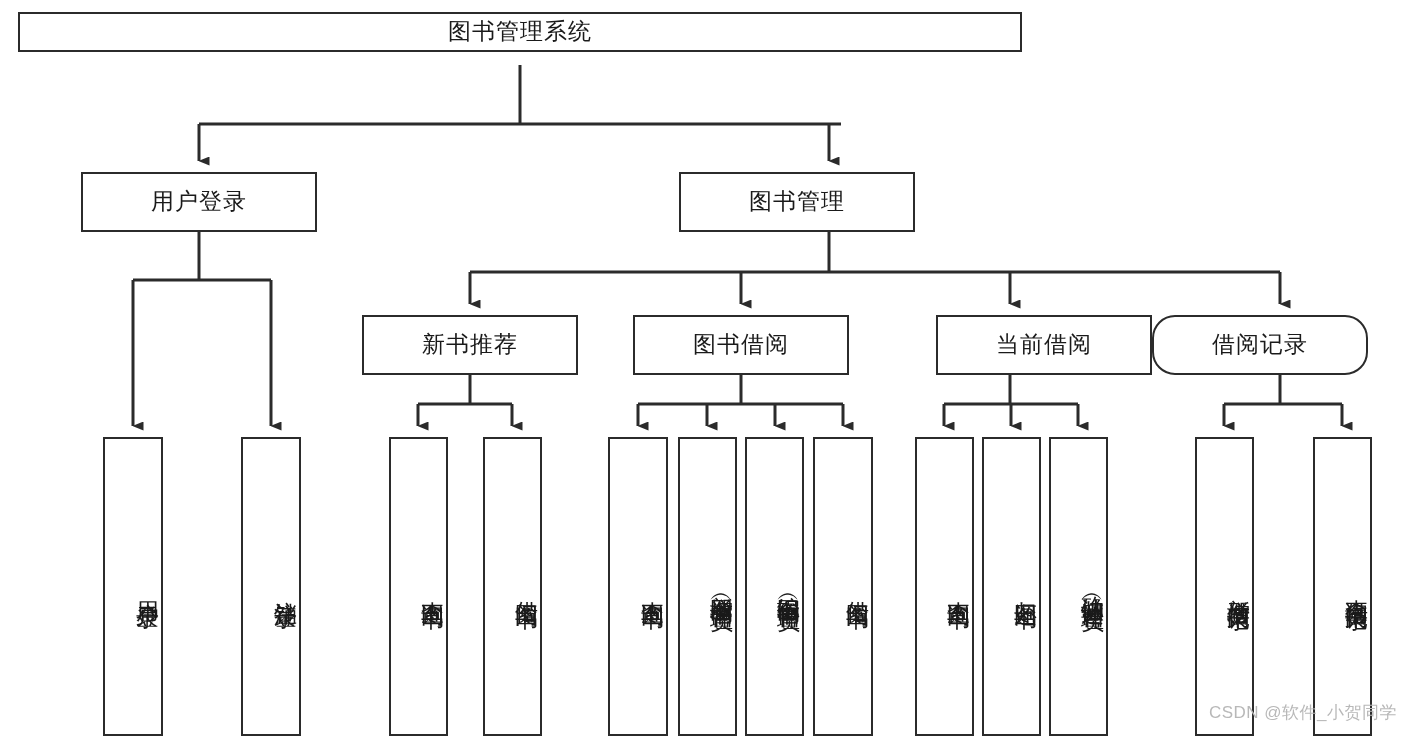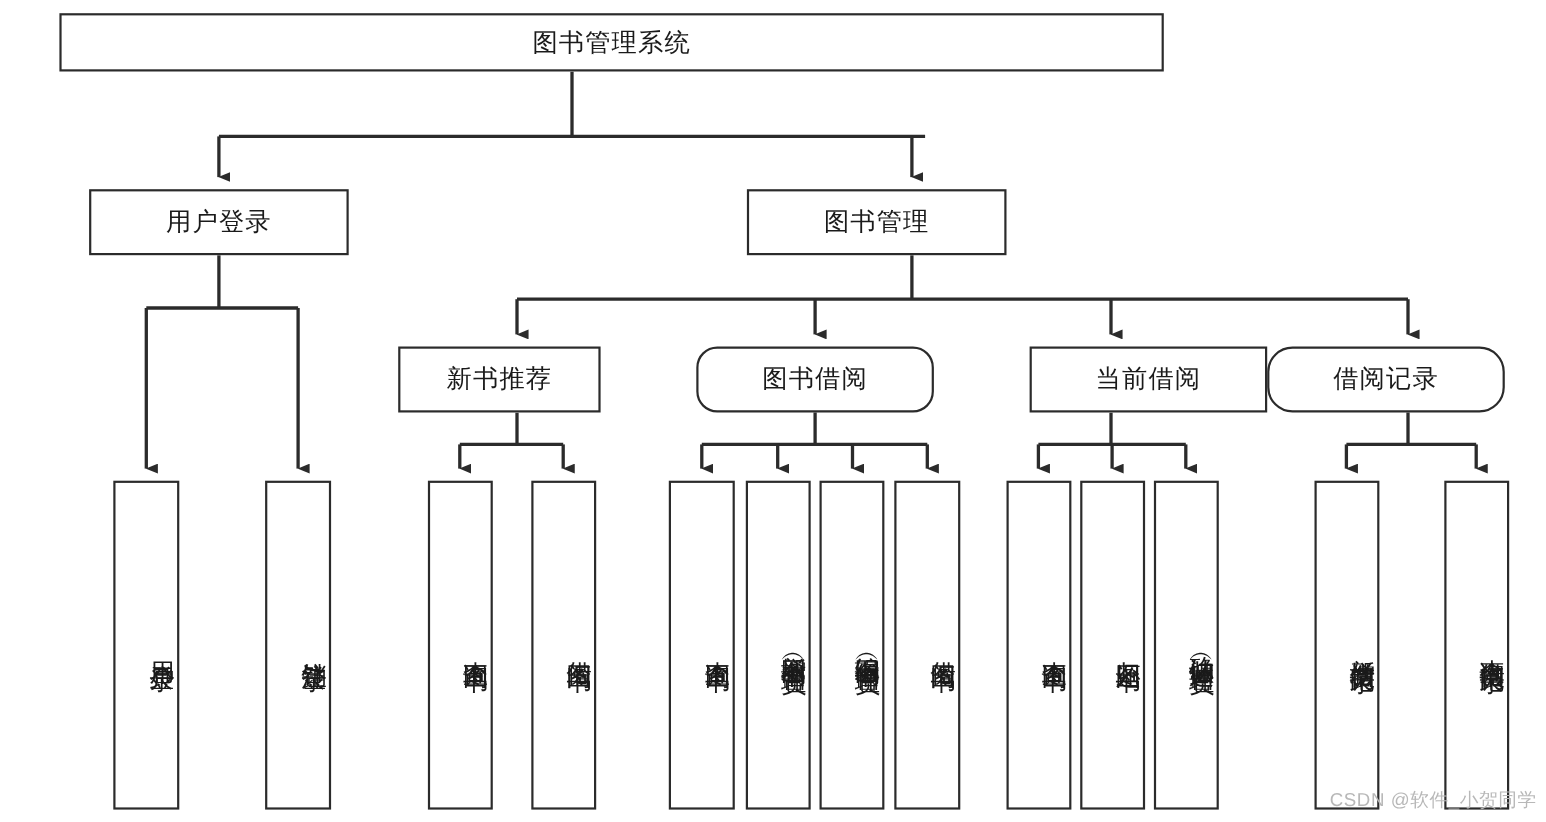--- a/index.html
+++ b/index.html
@@ -52,21 +52,21 @@
   }
   .node.vert > span {
     writing-mode: vertical-rl;
     text-orientation: upright;
     display: block;
     text-align: left;
   }
   #watermark {
     position: absolute;
     right: 8px;
-    bottom: 8px;
+    bottom: 23px;
     font-size: 17px;
     color: #b8b8b8;
     white-space: nowrap;
     letter-spacing: 0.5px;
   }
 </style>
 </head>
 <body>
 
 <div id="diagram-root">
@@ -114,37 +114,37 @@
       <path d="M1011,404 L1011,426" marker-end="url(#arrowhead)"></path>
       <path d="M1078,404 L1078,426" marker-end="url(#arrowhead)"></path>
 
       <path d="M1280,375 L1280,404"></path>
       <path d="M1224,404 L1342,404"></path>
       <path d="M1224,404 L1224,426" marker-end="url(#arrowhead)"></path>
       <path d="M1342,404 L1342,426" marker-end="url(#arrowhead)"></path>
     </g>
   </svg>
 
-  <div class="node horiz" style="left:18px; top:12px; width:1004px; height:53px;margin-left:36px;">
+  <div class="node horiz" style="left:18px; top:12px; width:1004px; height:40px;">
     <span>图书管理系统</span>
   </div>
 
   <div class="node horiz" style="left:81px; top:172px; width:236px; height:60px;">
     <span>用户登录</span>
   </div>
 
   <div class="node horiz" style="left:679px; top:172px; width:236px; height:60px;">
     <span>图书管理</span>
   </div>
 
-  <div class="node horiz" style="left:362px; top:315px; width:184px; height:60px;">
+  <div class="node horiz" style="left:362px; top:315px; width:216px; height:60px;">
     <span>新书推荐</span>
   </div>
 
-  <div class="node horiz" style="left:633px; top:315px; width:216px; height:60px;border-radius:19px;">
+  <div class="node horiz" style="left:633px; top:315px; width:216px; height:60px;">
     <span>图书借阅</span>
   </div>
 
   <div class="node horiz" style="left:936px; top:315px; width:216px; height:60px;">
     <span>当前借阅</span>
   </div>
 
   <div class="node horiz" style="left:1152px; top:315px; width:216px; height:60px;border-radius:23px;">
     <span>借阅记录</span>
   </div>

